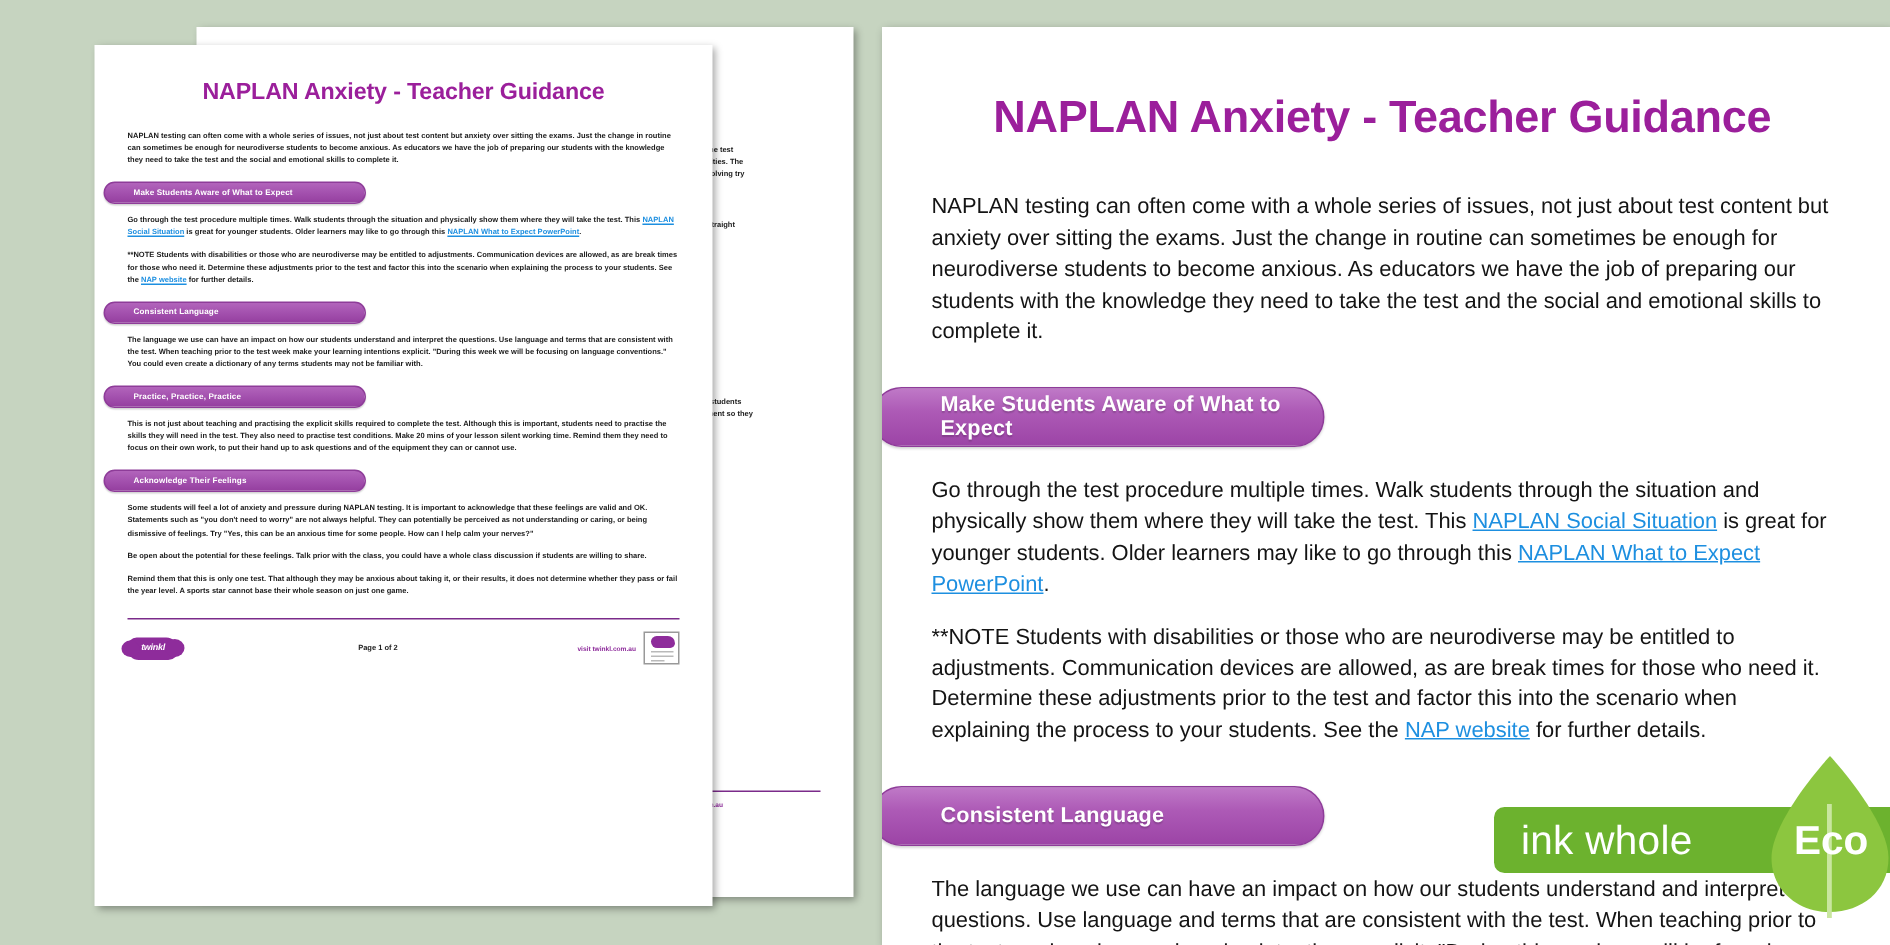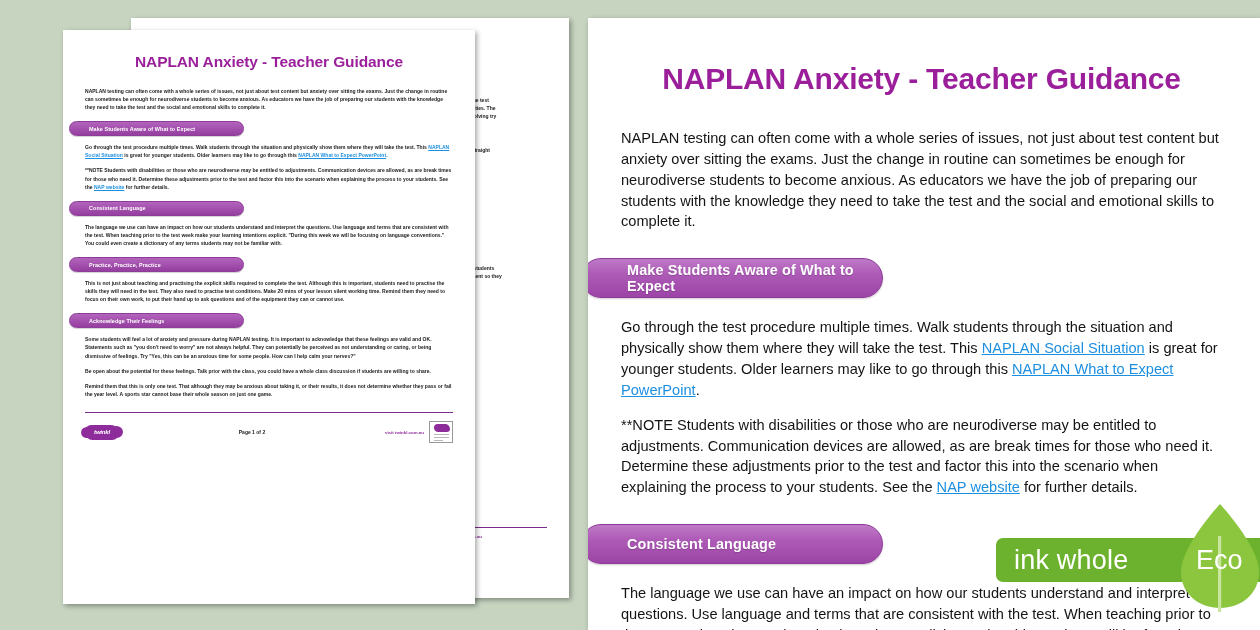--- a/index.html
+++ b/index.html
@@ -224,21 +224,21 @@
     width: 86px; height: 112px;
     z-index: 2;
   }
   #eco-eco {
     position: absolute;
     left: 200px; top: 10px;
     height: 44px;
     display: flex; align-items: center;
     color: #ffffff;
     font-size: 27px;
-    font-weight: normal;
+    font-weight: bold;
     z-index: 4;
   }
 </style>
 </head>
 <body>
 
 <div id="stage">
 
   <div id="thumb-stack">
 

